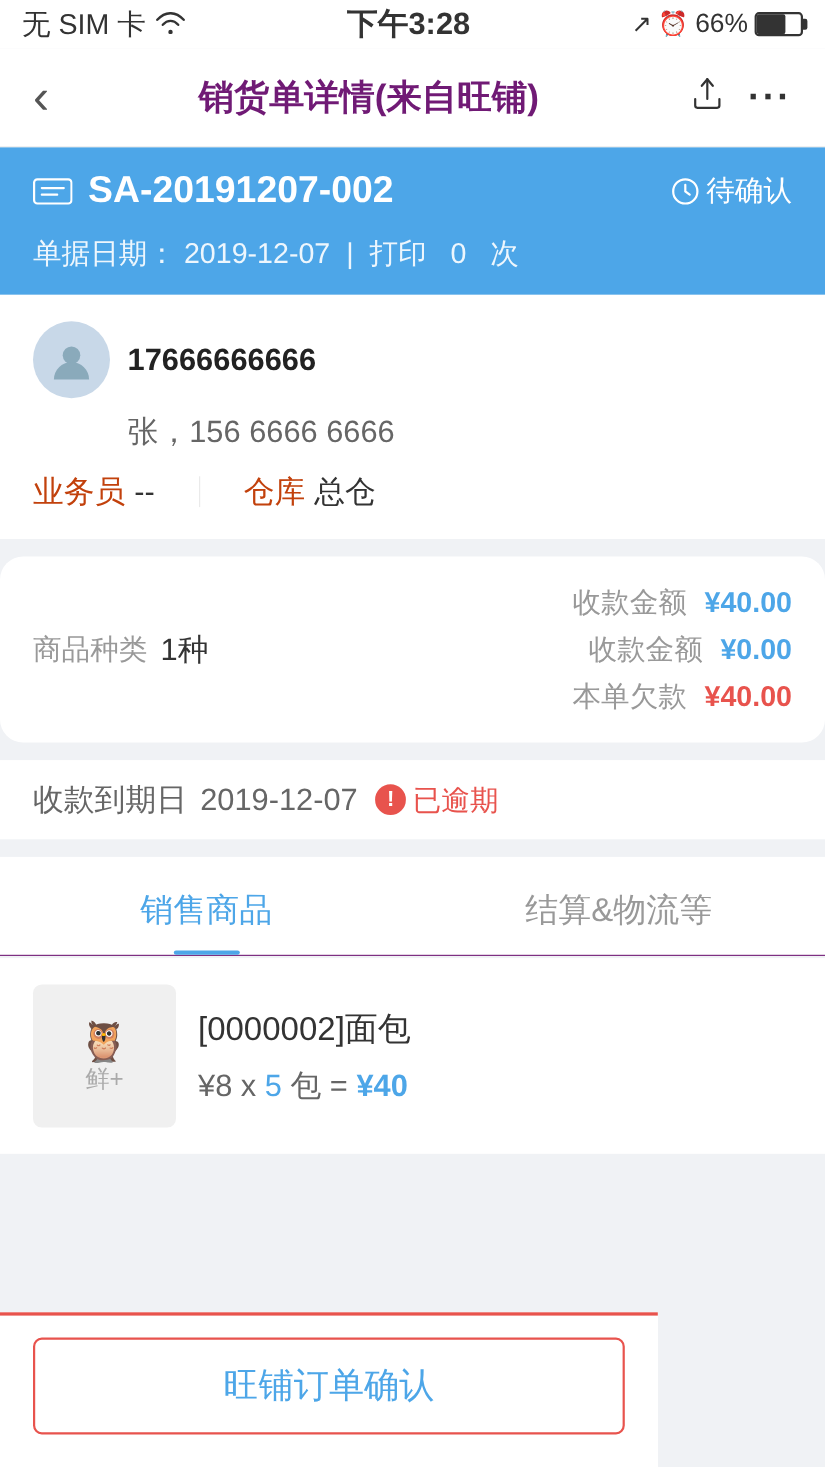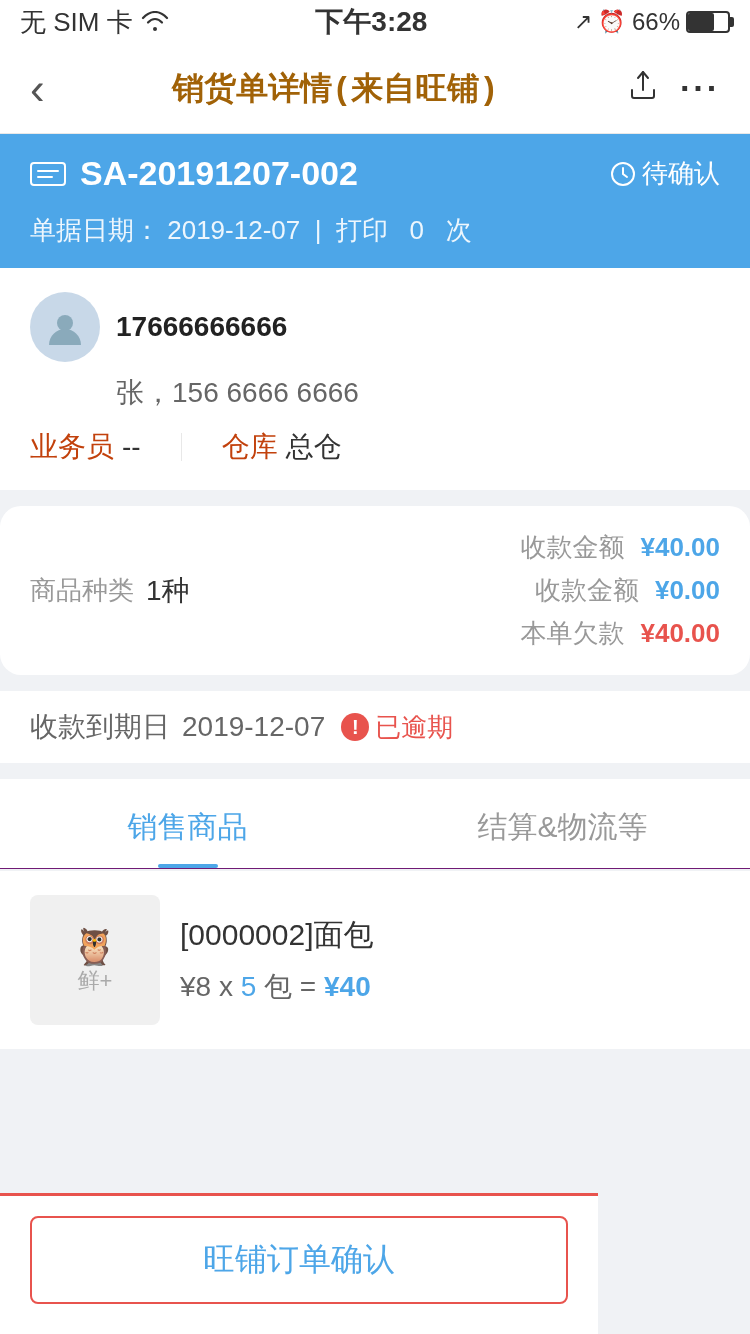--- a/index.html
+++ b/index.html
@@ -79,22 +79,21 @@
       border-bottom: 1px solid #e8e8e8;
     }
     .nav-back {
       font-size: 36px;
       color: #333;
       cursor: pointer;
     }
     .nav-title {
       font-size: 32px;
       font-weight: 600;
-      color: #a16207;
-      font-family: Liberation Mono, monospace;
+      color: #701a75;
     }
     .nav-actions {
       display: flex;
       align-items: center;
       gap: 20px;
     }
 
     
     .order-header {
       width: 750px;

